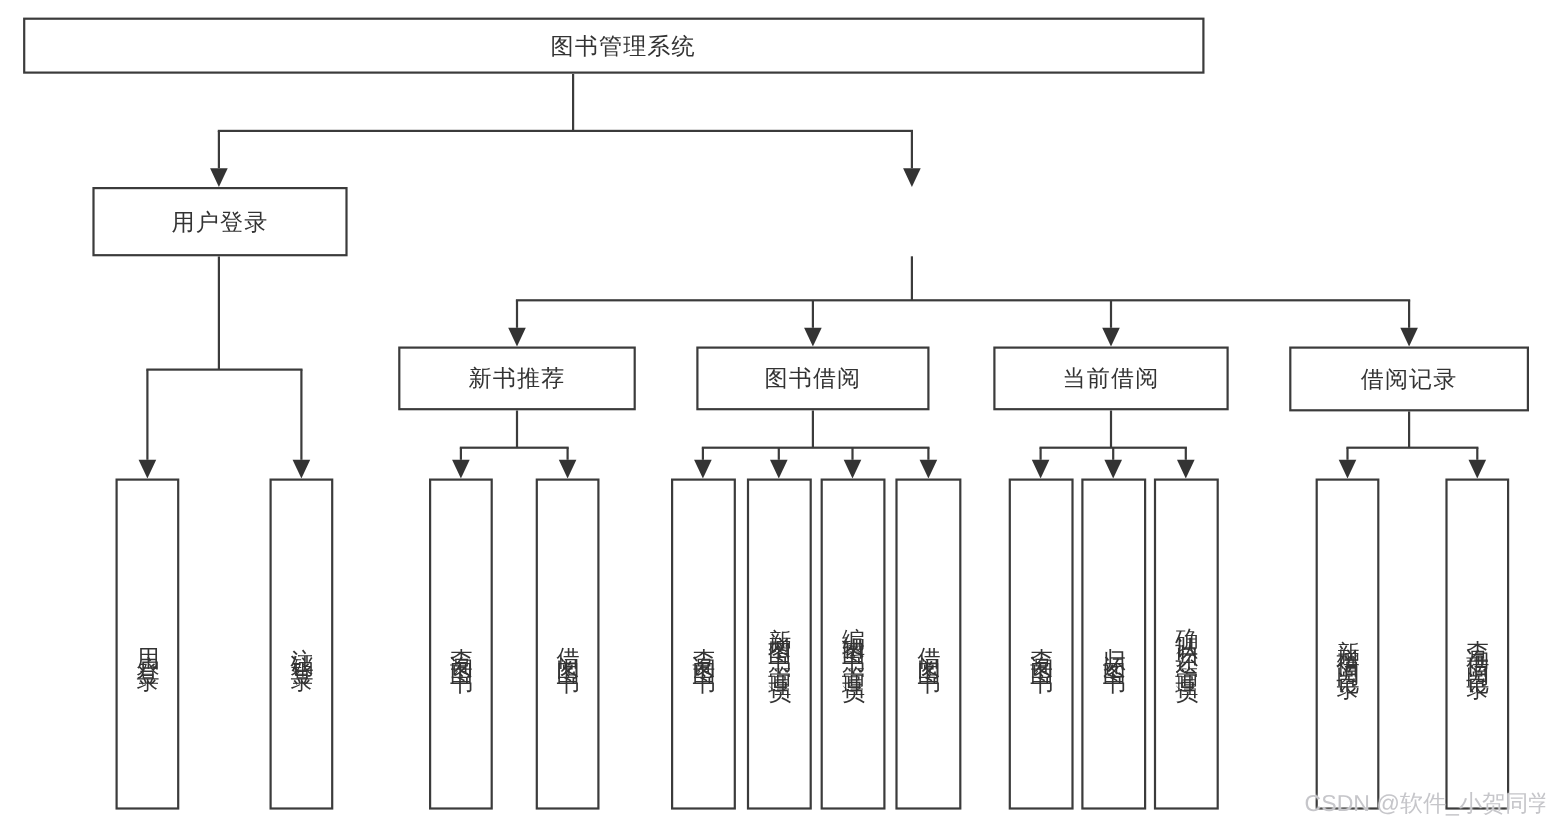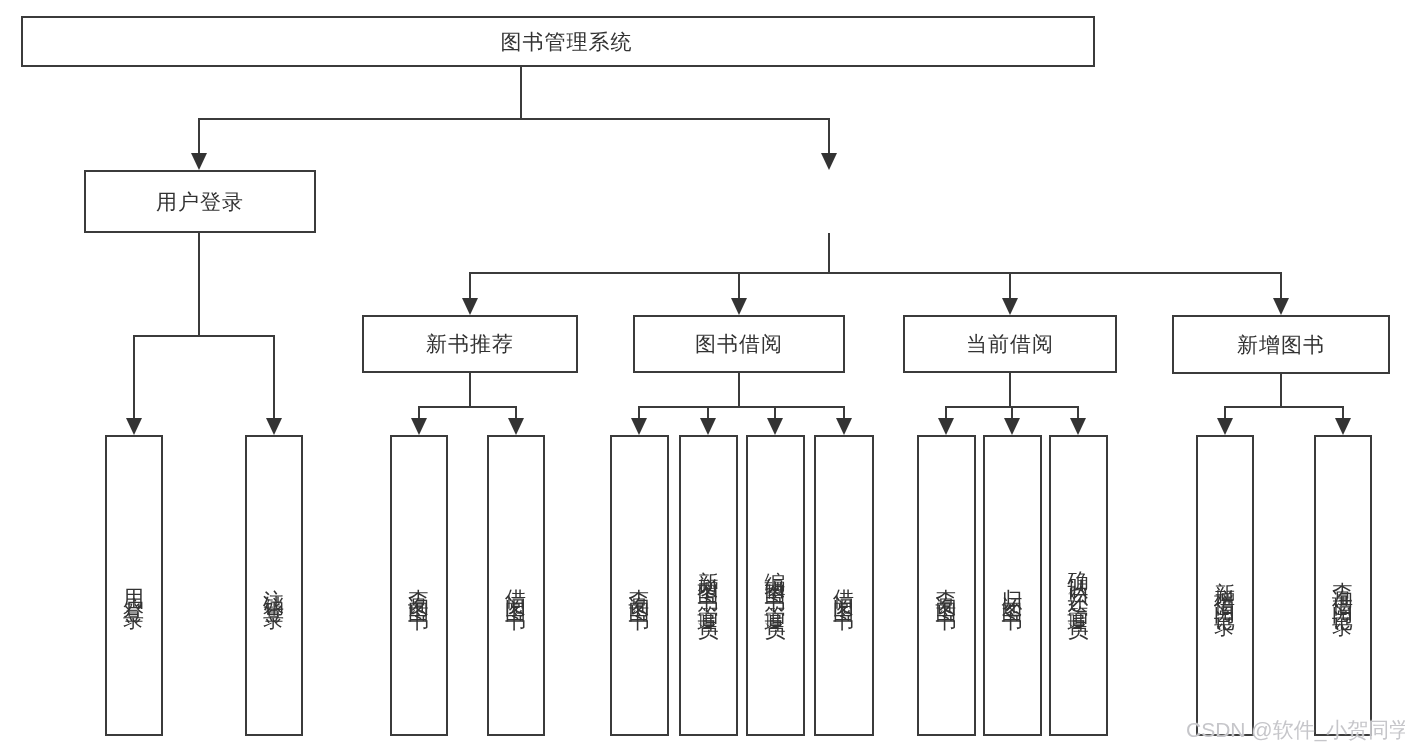--- a/index.html
+++ b/index.html
@@ -80,21 +80,21 @@
   <div class="box hbox" style="left:362px; top:315px; width:216px; height:58px;">
     <span>新书推荐</span>
   </div>
   <div class="box hbox" style="left:903px; top:315px; width:214px; height:58px;">
     <span>当前借阅</span>
   </div>
   <div class="box hbox" style="left:633px; top:315px; width:212px; height:58px;">
     <span>图书借阅</span>
   </div>
   <div class="box hbox" style="left:1172px; top:315px; width:218px; height:59px;">
-    <span>新增图书</span>
+    <span>借阅记录</span>
   </div>
 
   <div class="box vbox" style="left:105px; top:435px; width:58px; height:301px;">
     <span>用户登录</span>
   </div>
   <div class="box vbox" style="left:245px; top:435px; width:58px; height:301px;">
     <span>注销登录</span>
   </div>
 
   <div class="box vbox" style="left:390px; top:435px; width:58px; height:301px;">

